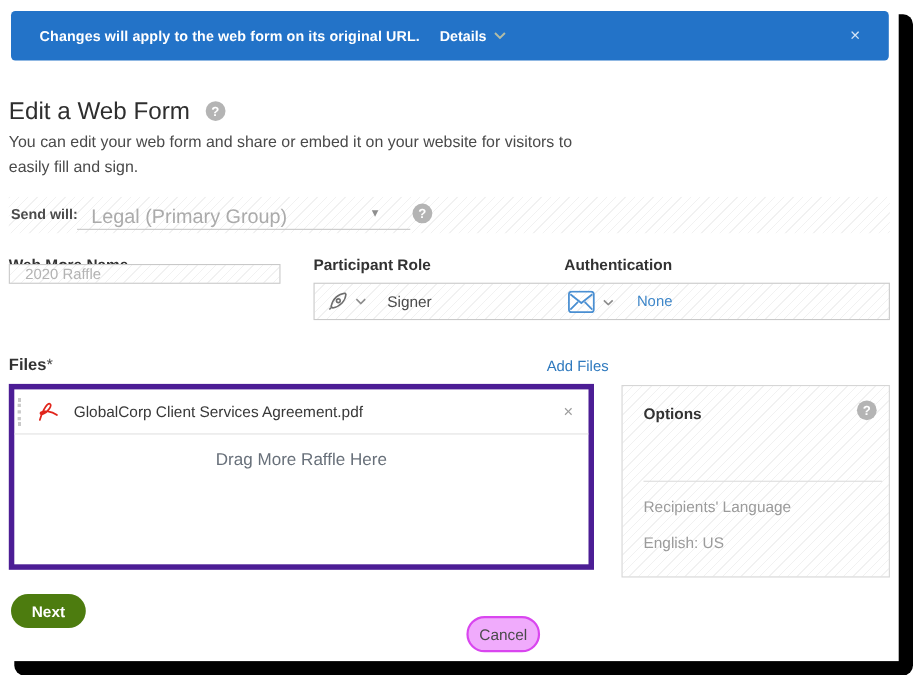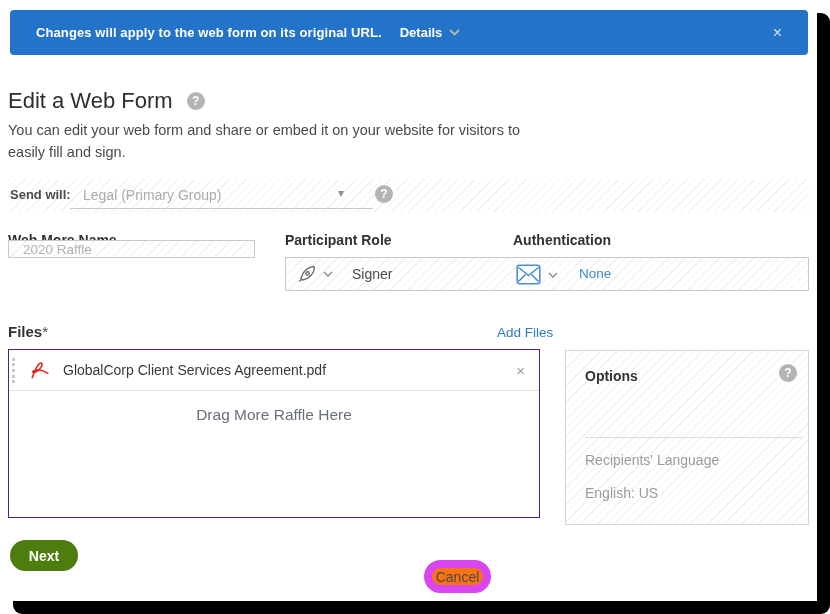--- a/index.html
+++ b/index.html
@@ -31,21 +31,21 @@
   .page-title { font-size:22px; font-weight:400; color:#2e2e2e; }
   .qicon { width:18px; height:18px; border-radius:50%; background:#b4b4b4; color:#fff;
            font-size:12px; font-weight:700; display:inline-flex; align-items:center;
            justify-content:center; cursor:pointer; flex:0 0 auto; }
   .subtitle { position:absolute; left:8px; top:119px; width:520px; font-size:14.5px;
               color:#4a4a4a; line-height:1.55; }
 
   
   .sendfrom-band { position:absolute; left:8px; top:179px; width:801px; height:33px; }
   .sendfrom-label { position:absolute; left:2px; top:8px; font-size:13px; font-weight:700; color:#4b4b4b; }
-  .sendfrom-value { position:absolute; left:75px; top:8px; font-size:14px; color:#ababab; }
+  .sendfrom-value { position:absolute; left:75px; top:8px; font-size:18px; color:#ababab; }
   .sendfrom-underline { position:absolute; left:62px; bottom:3px; width:303px; height:1px; background:#c9c9c9; }
   .sendfrom-arrow { position:absolute; left:330px; top:7px; font-size:12px; color:#8e8e8e; }
   .sendfrom-help { position:absolute; left:367px; top:6px; }
 
   
   .field-label { position:absolute; top:232px; font-size:14px; font-weight:700; color:#323232; }
 
   .name-input { position:absolute; left:8px; top:240px; width:247px; height:18px;
                 border:1px solid #c9c9c9; display:flex; align-items:center; padding:0 14px;
                 font-size:13.5px; color:#b3b3b3; }
@@ -58,21 +58,21 @@
   .auth-dropdown { position:absolute; left:230px; top:6px; display:flex; align-items:center;
                    gap:7px; cursor:pointer; }
   .auth-link { position:absolute; left:293px; top:8px; font-size:13.5px; color:#3f87c9; cursor:pointer; }
 
   
   .files-label { position:absolute; left:8px; top:323px; font-size:15px; font-weight:700; color:#323232; }
   .files-label .req { font-weight:400; color:#4b4b4b; }
   .add-files { position:absolute; left:497px; top:325px; font-size:13.5px; color:#2e79be; cursor:pointer; }
 
   .files-panel { position:absolute; left:8px; top:349px; width:532px; height:169px;
-                 border:1px solid #4c1d95; background:#fff; }
+                 border:5px solid #4c1d95; background:#fff; }
   .file-row { position:relative; height:41px; border-bottom:1px solid #e2e2e2;
               display:flex; align-items:center; padding:0 14px 0 20px; }
   .drag-handle { position:absolute; left:3px; top:8px; height:25px; width:0;
                  border-left:3px dotted #c8c8c8; cursor:grab; }
   .file-name { margin-left:12px; font-size:14px; color:#383838; }
   .file-remove { margin-left:auto; color:#9c9c9c; font-size:15px; cursor:pointer; line-height:1; }
   .dropzone { position:relative; height:127px; cursor:pointer; }
   .dropzone-text { position:absolute; top:15px; width:100%; text-align:center;
                    font-size:15.5px; color:#68707a; }
 
@@ -87,21 +87,21 @@
   .options-divider { position:absolute; left:19px; right:6px; top:86px; height:1px; background:#dcdcdc; }
   .lang-label { position:absolute; left:19px; top:101px; font-size:14px; color:#9b9b9b; }
   .lang-value { position:absolute; left:19px; top:134px; font-size:14px; color:#9b9b9b; }
 
   
   .next-btn { position:absolute; left:10px; top:540px; width:68px; height:31px;
               background:#4d7c0f; border:none; border-radius:16px; color:#fff;
               font-size:14px; font-weight:700; cursor:pointer;
               font-family:"Liberation Sans", sans-serif; }
   .cancel-btn { position:absolute; left:424px; top:560px; width:67px; height:33px;
-                background:#f97316; border:8px solid #d946ef; border-radius:17px; color:#4a4a4a;
+                background:#f0abfc; border:2px solid #d946ef; border-radius:17px; color:#4a4a4a;
                 font-size:14px; cursor:pointer; font-family:"Liberation Sans", sans-serif; }
 
   svg { display:block; }
 </style>
 </head>
 <body>
 
 <div class="stage">
   <div class="window-shadow"></div>
   <div class="card">

